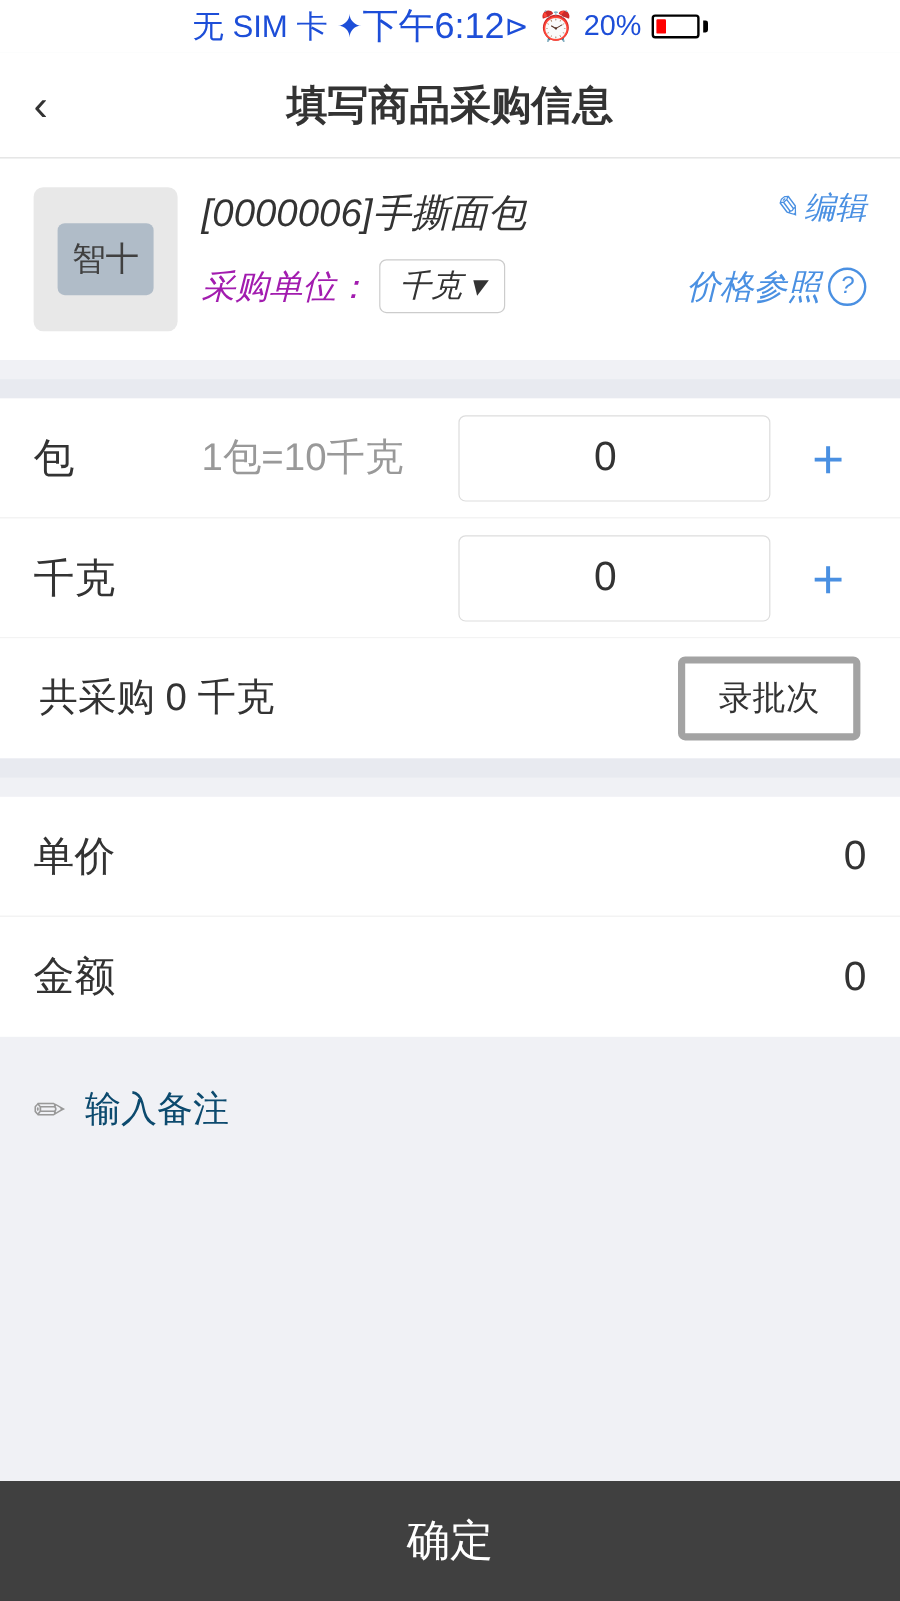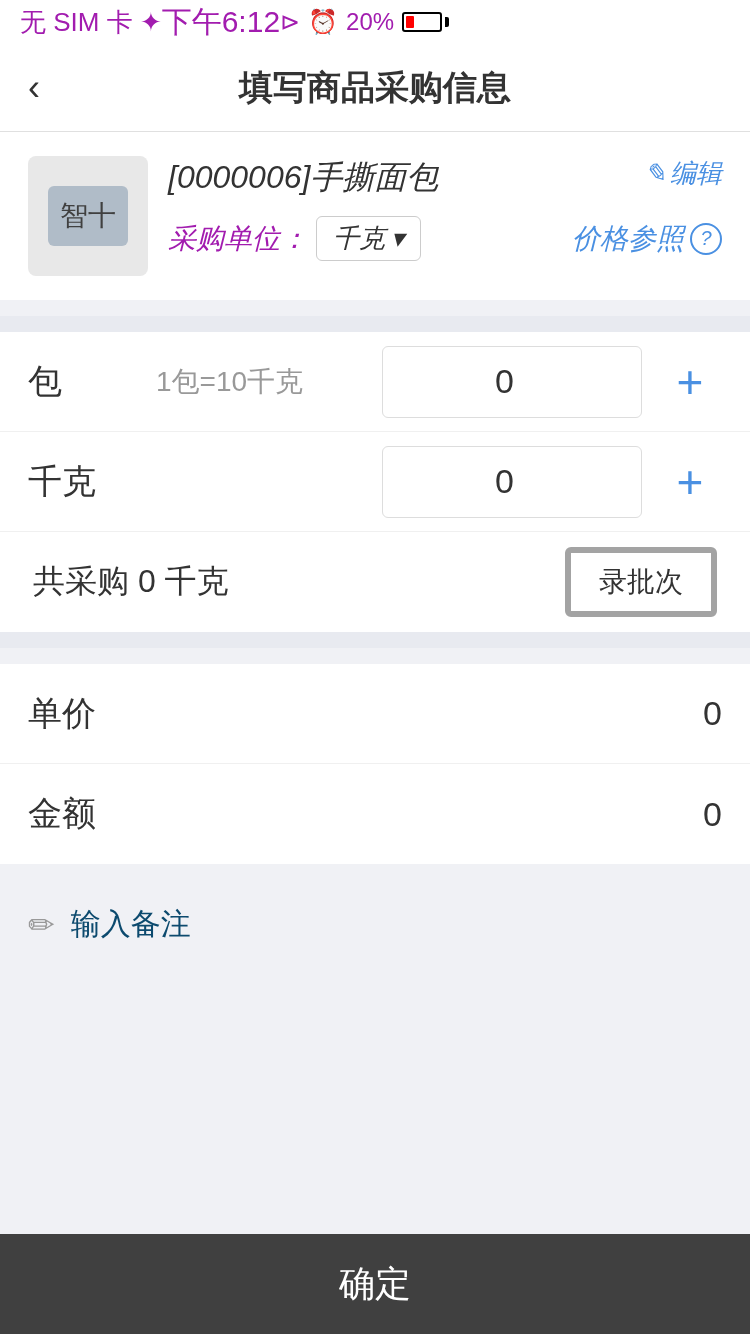--- a/index.html
+++ b/index.html
@@ -12,24 +12,24 @@
       overflow-x: hidden;
     }
 
     
     .status-bar {
       width: 750px;
       height: 44px;
       background: #fff;
       display: flex;
       align-items: center;
-      justify-content: flex-start;
+      justify-content: center;
       padding: 0 20px;
       font-size: 26px;
-      color: #a21caf;
+      color: #1d4ed8;
     }
     .status-left { font-size: 26px; }
     .status-center { font-size: 30px; font-weight: 500; }
     .status-right { display: flex; align-items: center; gap: 8px; font-size: 24px; }
     .battery-icon {
       display: inline-flex; align-items: center; gap: 2px;
     }
     .battery-body {
       width: 40px; height: 20px; border: 2px solid #000; border-radius: 3px; position: relative;
       display: flex; align-items: center; padding: 2px;
@@ -170,23 +170,23 @@
       padding: 0 28px;
       height: 100px;
       border-bottom: 1px solid #f0f0f0;
     }
     .input-row-label {
       font-size: 34px;
       color: #333;
       min-width: 120px;
     }
     .input-row-sublabel {
-      font-size: 28px;
+      font-size: 32px;
       color: #999;
-      margin-left: 8px;
+      margin-left: 20px;
     }
     .input-spacer { flex: 1; }
     .input-field-wrap {
       display: flex;
       align-items: center;
       gap: 16px;
     }
     .number-input {
       width: 260px;
       height: 72px;

